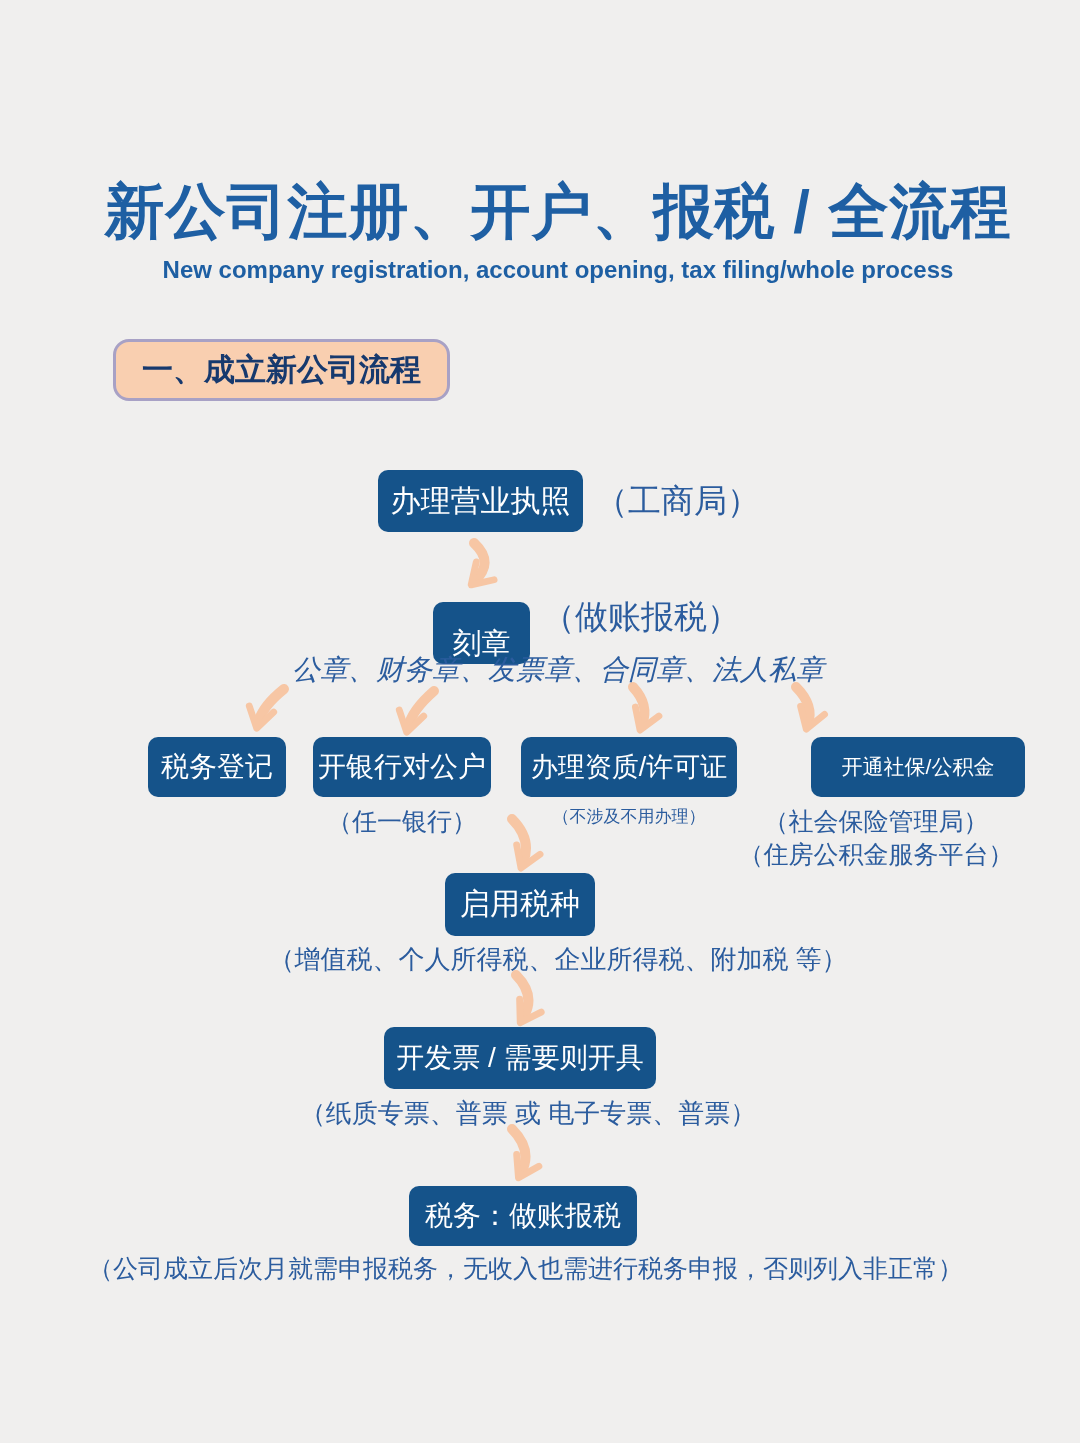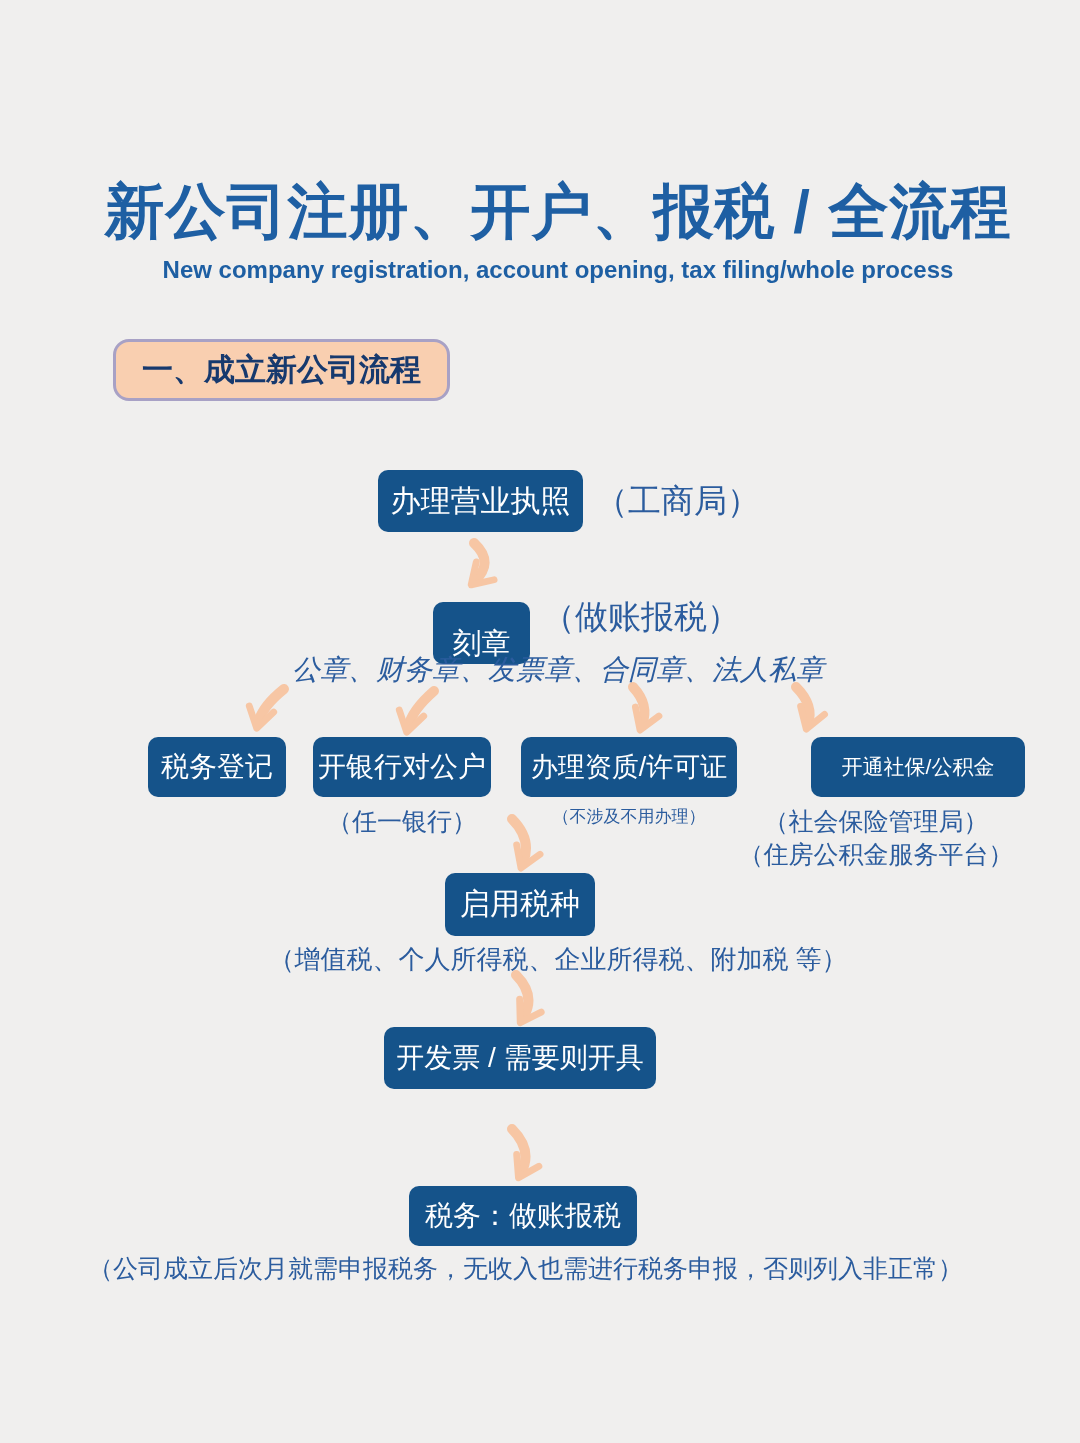--- a/index.html
+++ b/index.html
@@ -156,19 +156,20 @@
   <div class="note" style="left:720px; top:838px; width:276px; font-size:25px;">（住房公积金服务平台）</div>
 
   <div class="node" style="left:427px; top:873px; width:150px; height:63px; font-size:30px;">
     <span>启用税种</span>
   </div>
   <div class="note" style="left:0px; top:942px; width:1080px; font-size:26px;">（增值税、个人所得税、企业所得税、附加税 等）</div>
 
   <div class="node" style="left:366px; top:1027px; width:272px; height:62px; font-size:28px;">
     <span>开发票 / 需要则开具</span>
   </div>
+  <div class="note" style="left:0px; top:1096px; width:1020px; font-size:26px;">（纸质专票、普票 或 电子专票、普票）</div>
 
   <div class="node" style="left:391px; top:1186px; width:228px; height:60px; font-size:28px;">
     <span>税务：做账报税</span>
   </div>
   <div class="note" style="left:0px; top:1252px; width:1015px; font-size:25px;">（公司成立后次月就需申报税务，无收入也需进行税务申报，否则列入非正常）</div>
 
 </div>
 
 </body></html>

